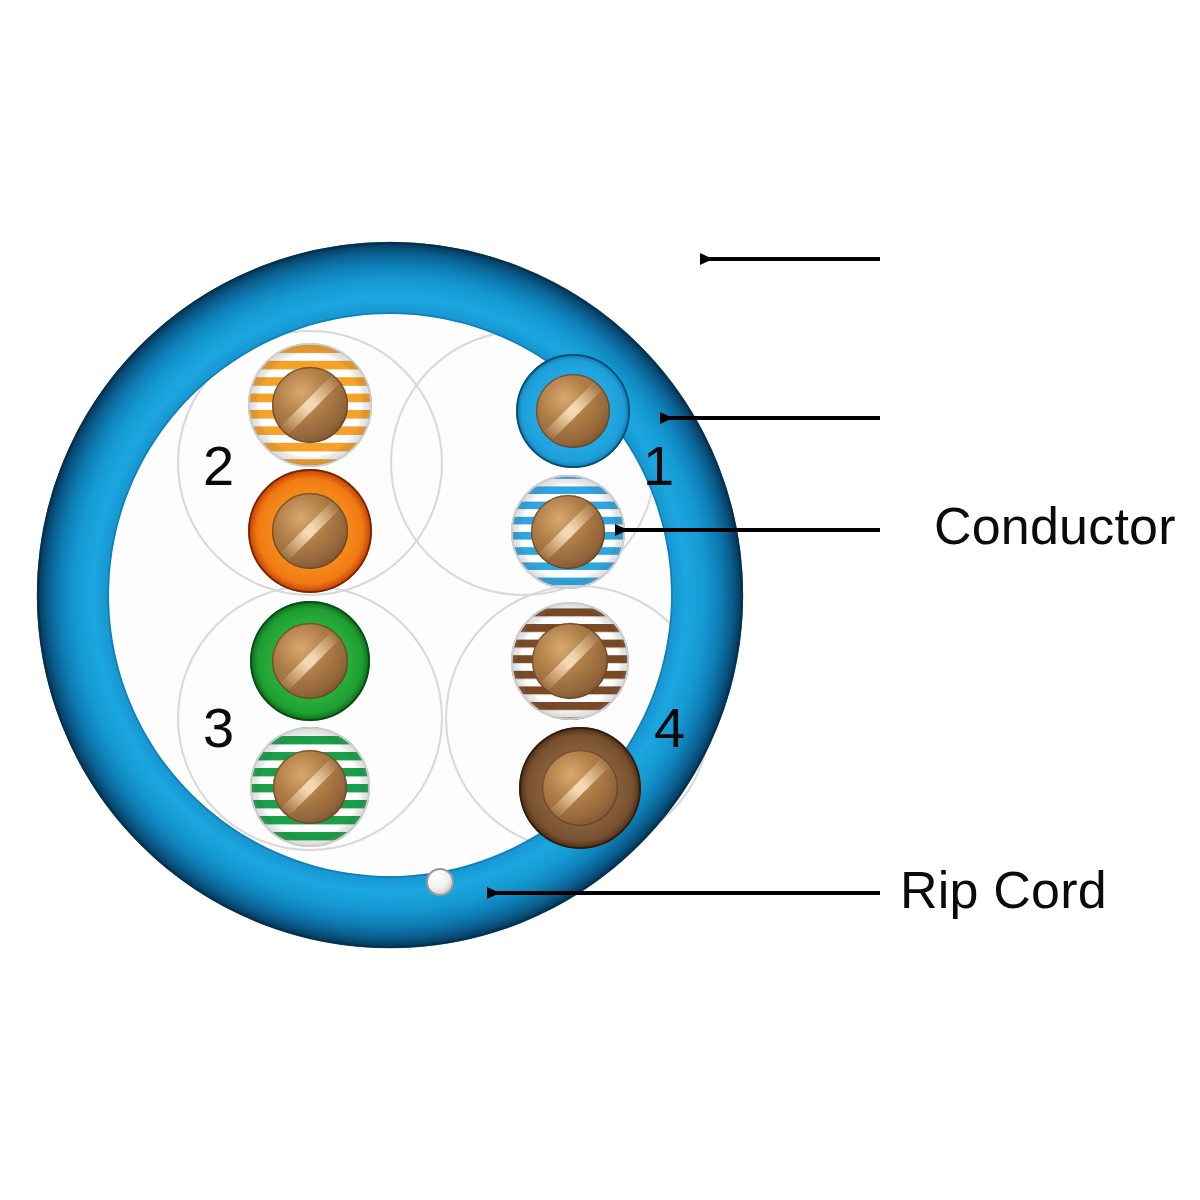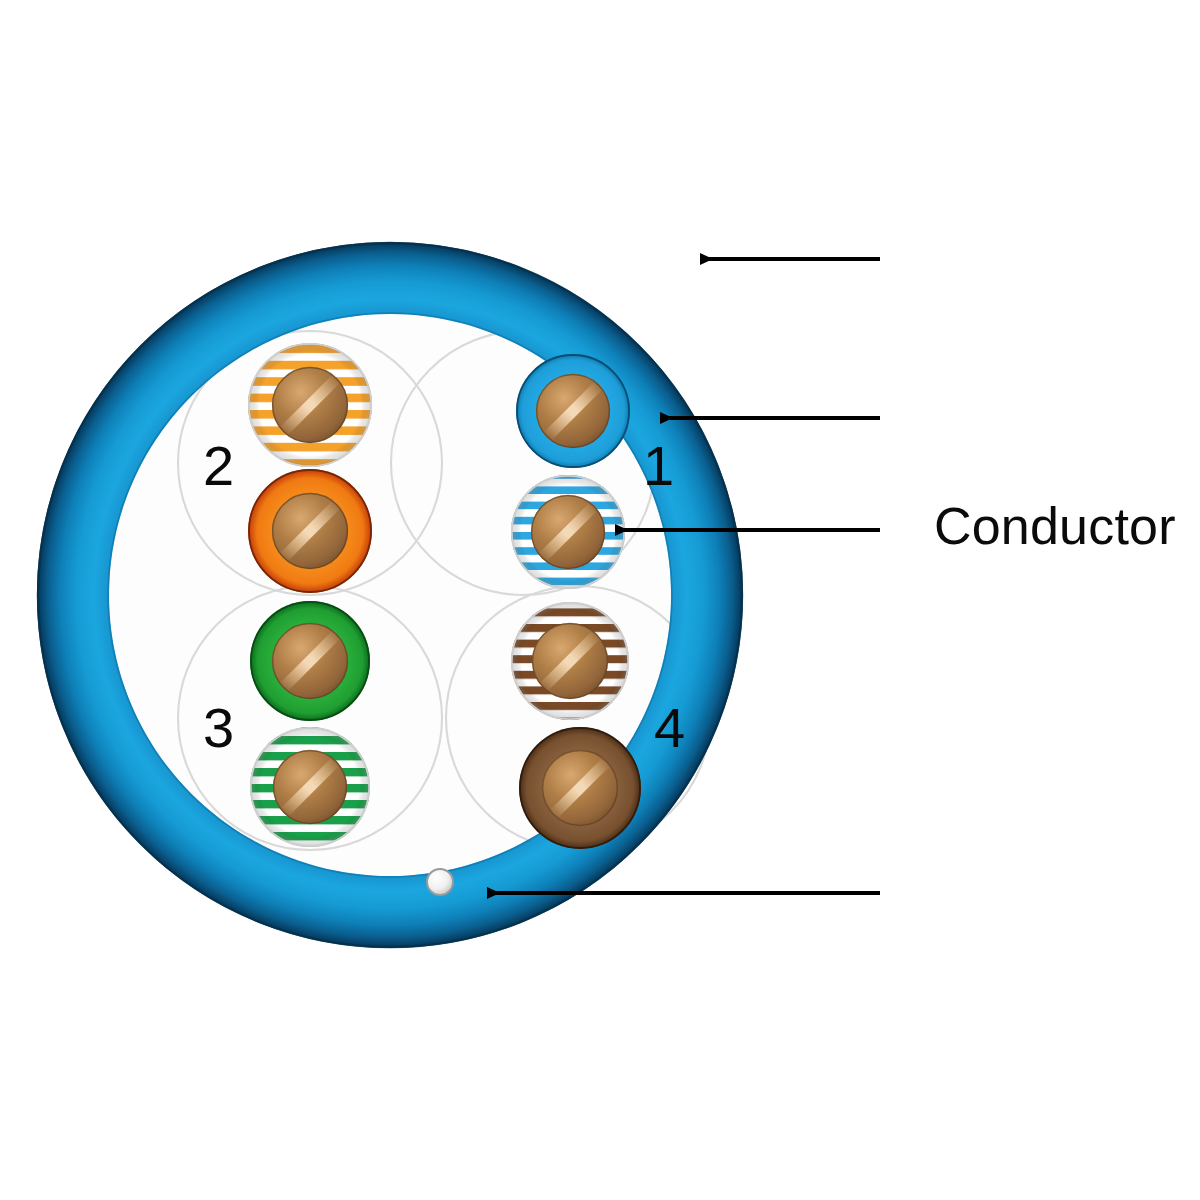--- a/index.html
+++ b/index.html
@@ -286,14 +286,15 @@
       <line x1="880" y1="893" x2="487" y2="893" marker-end="url(#arrowLeft)"></line>
     </g>
   </svg>
 
   <div class="pair-number" style="left:203px; top:438px;">2</div>
   <div class="pair-number" style="left:643px; top:438px;">1</div>
   <div class="pair-number" style="left:203px; top:700px;">3</div>
   <div class="pair-number" style="left:654px; top:700px;">4</div>
 
   <div class="callout-label" style="left:900px; top:500px;margin-left:34px;">Conductor</div>
+  <div class="callout-label" style="left:900px; top:864px;">Rip Cord</div>
 
 </div>
 
 </body></html>

